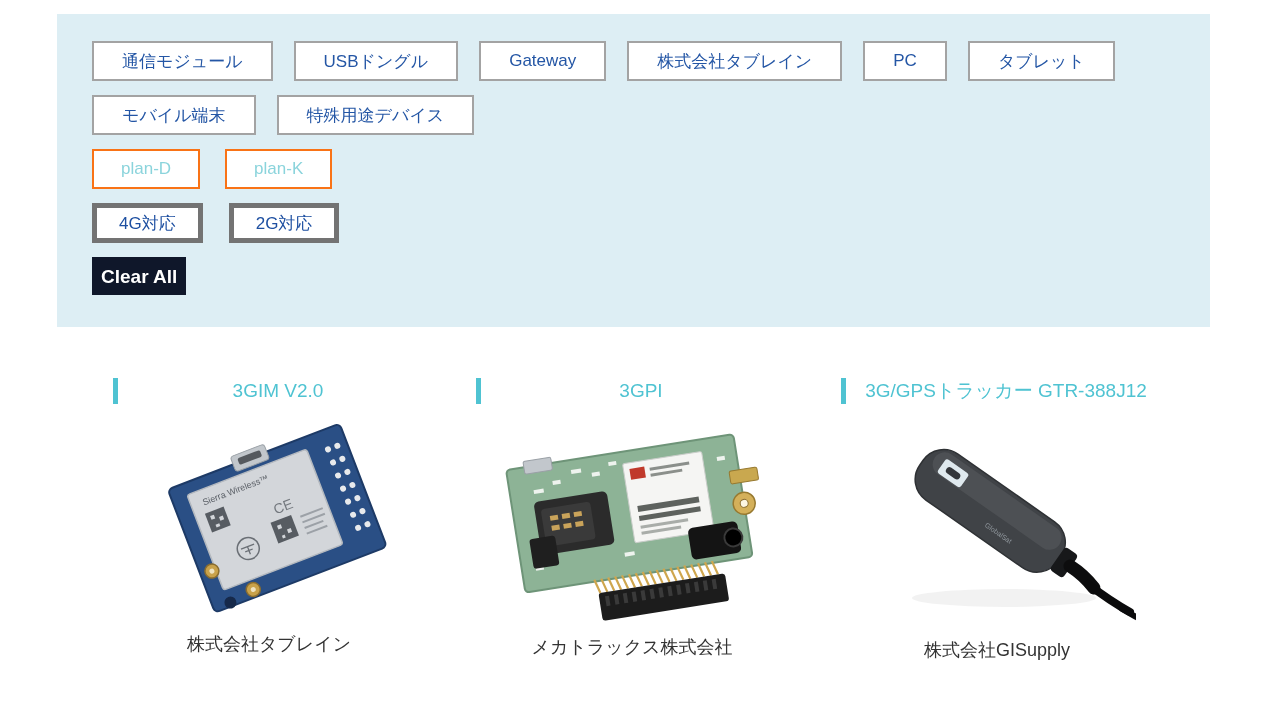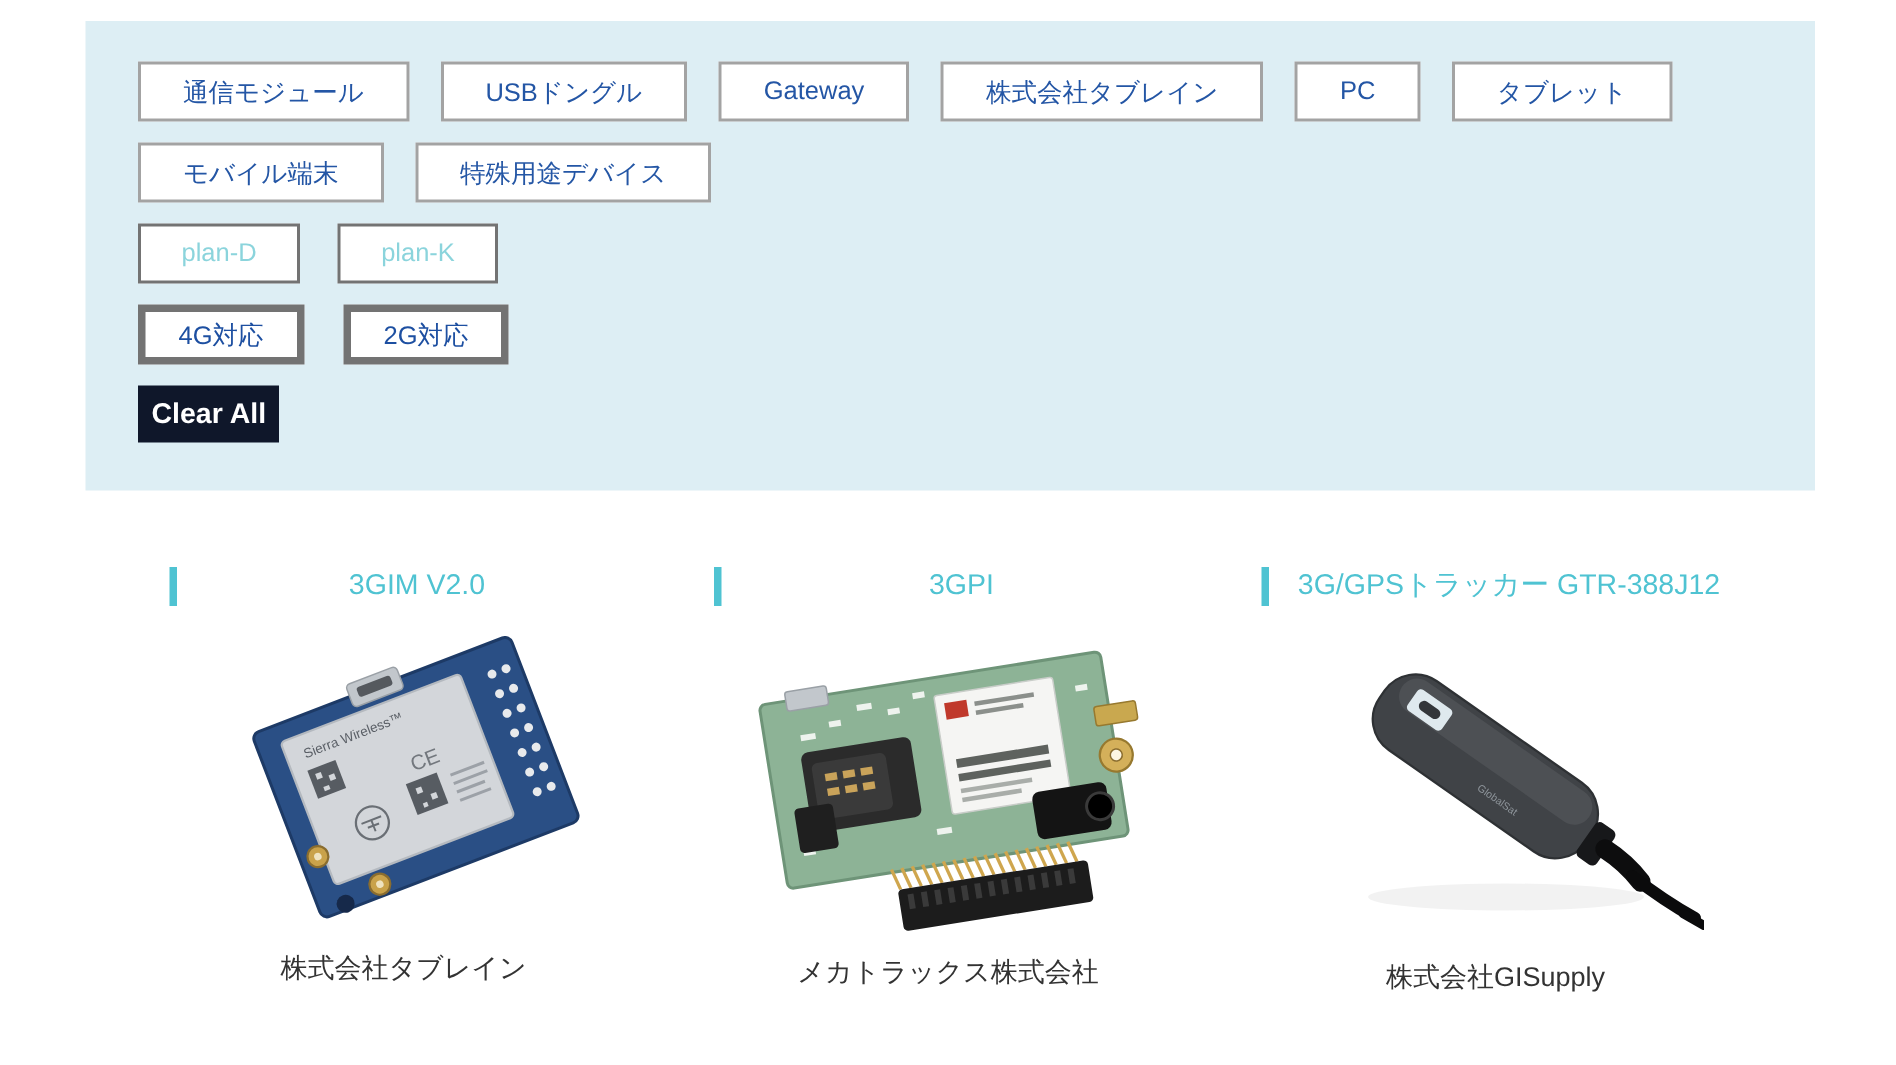--- a/index.html
+++ b/index.html
@@ -10,21 +10,21 @@
   .filter-panel { position: absolute; left: 57px; top: 14px; width: 1153px; height: 313px;
     background: #ddeef4; padding: 27px 30px 0 35px; }
   .filter-row { display: flex; align-items: flex-start; margin-bottom: 14px; }
   .filter-row.cat { gap: 21px; }
   .filter-row.plan-row { gap: 25px; }
   .filter-row.net-row { gap: 26px; }
 
   .fbtn { height: 40px; display: inline-flex; align-items: center; justify-content: center;
     background: #ffffff; border: 2px solid #a3a3a3; color: #2456a5;
     font-size: 17px; padding: 0 28px; white-space: nowrap; cursor: pointer; }
-  .fbtn.plan { border: 2px solid #737373; color: #8bd4dc; padding: 0 27px; }
+  .fbtn.plan { border: 2px solid #f97316; color: #8bd4dc; padding: 0 27px; }
   .fbtn.net  { border: 5px solid #737373; color: #1d4fa1; padding: 0 22px; }
 
   .clear-btn { display: inline-block; background: #0f172a; color: #ffffff;
     font-size: 19px; line-height: 1; padding: 10px 9px 9px 9px; border: none; cursor: pointer; font-weight: bold; }
 
   
   .product { position: absolute; top: 378px; width: 312px; text-align: center; }
   .product-1 { left: 113px; }
   .product-2 { left: 476px; }
   .product-3 { left: 841px; }

